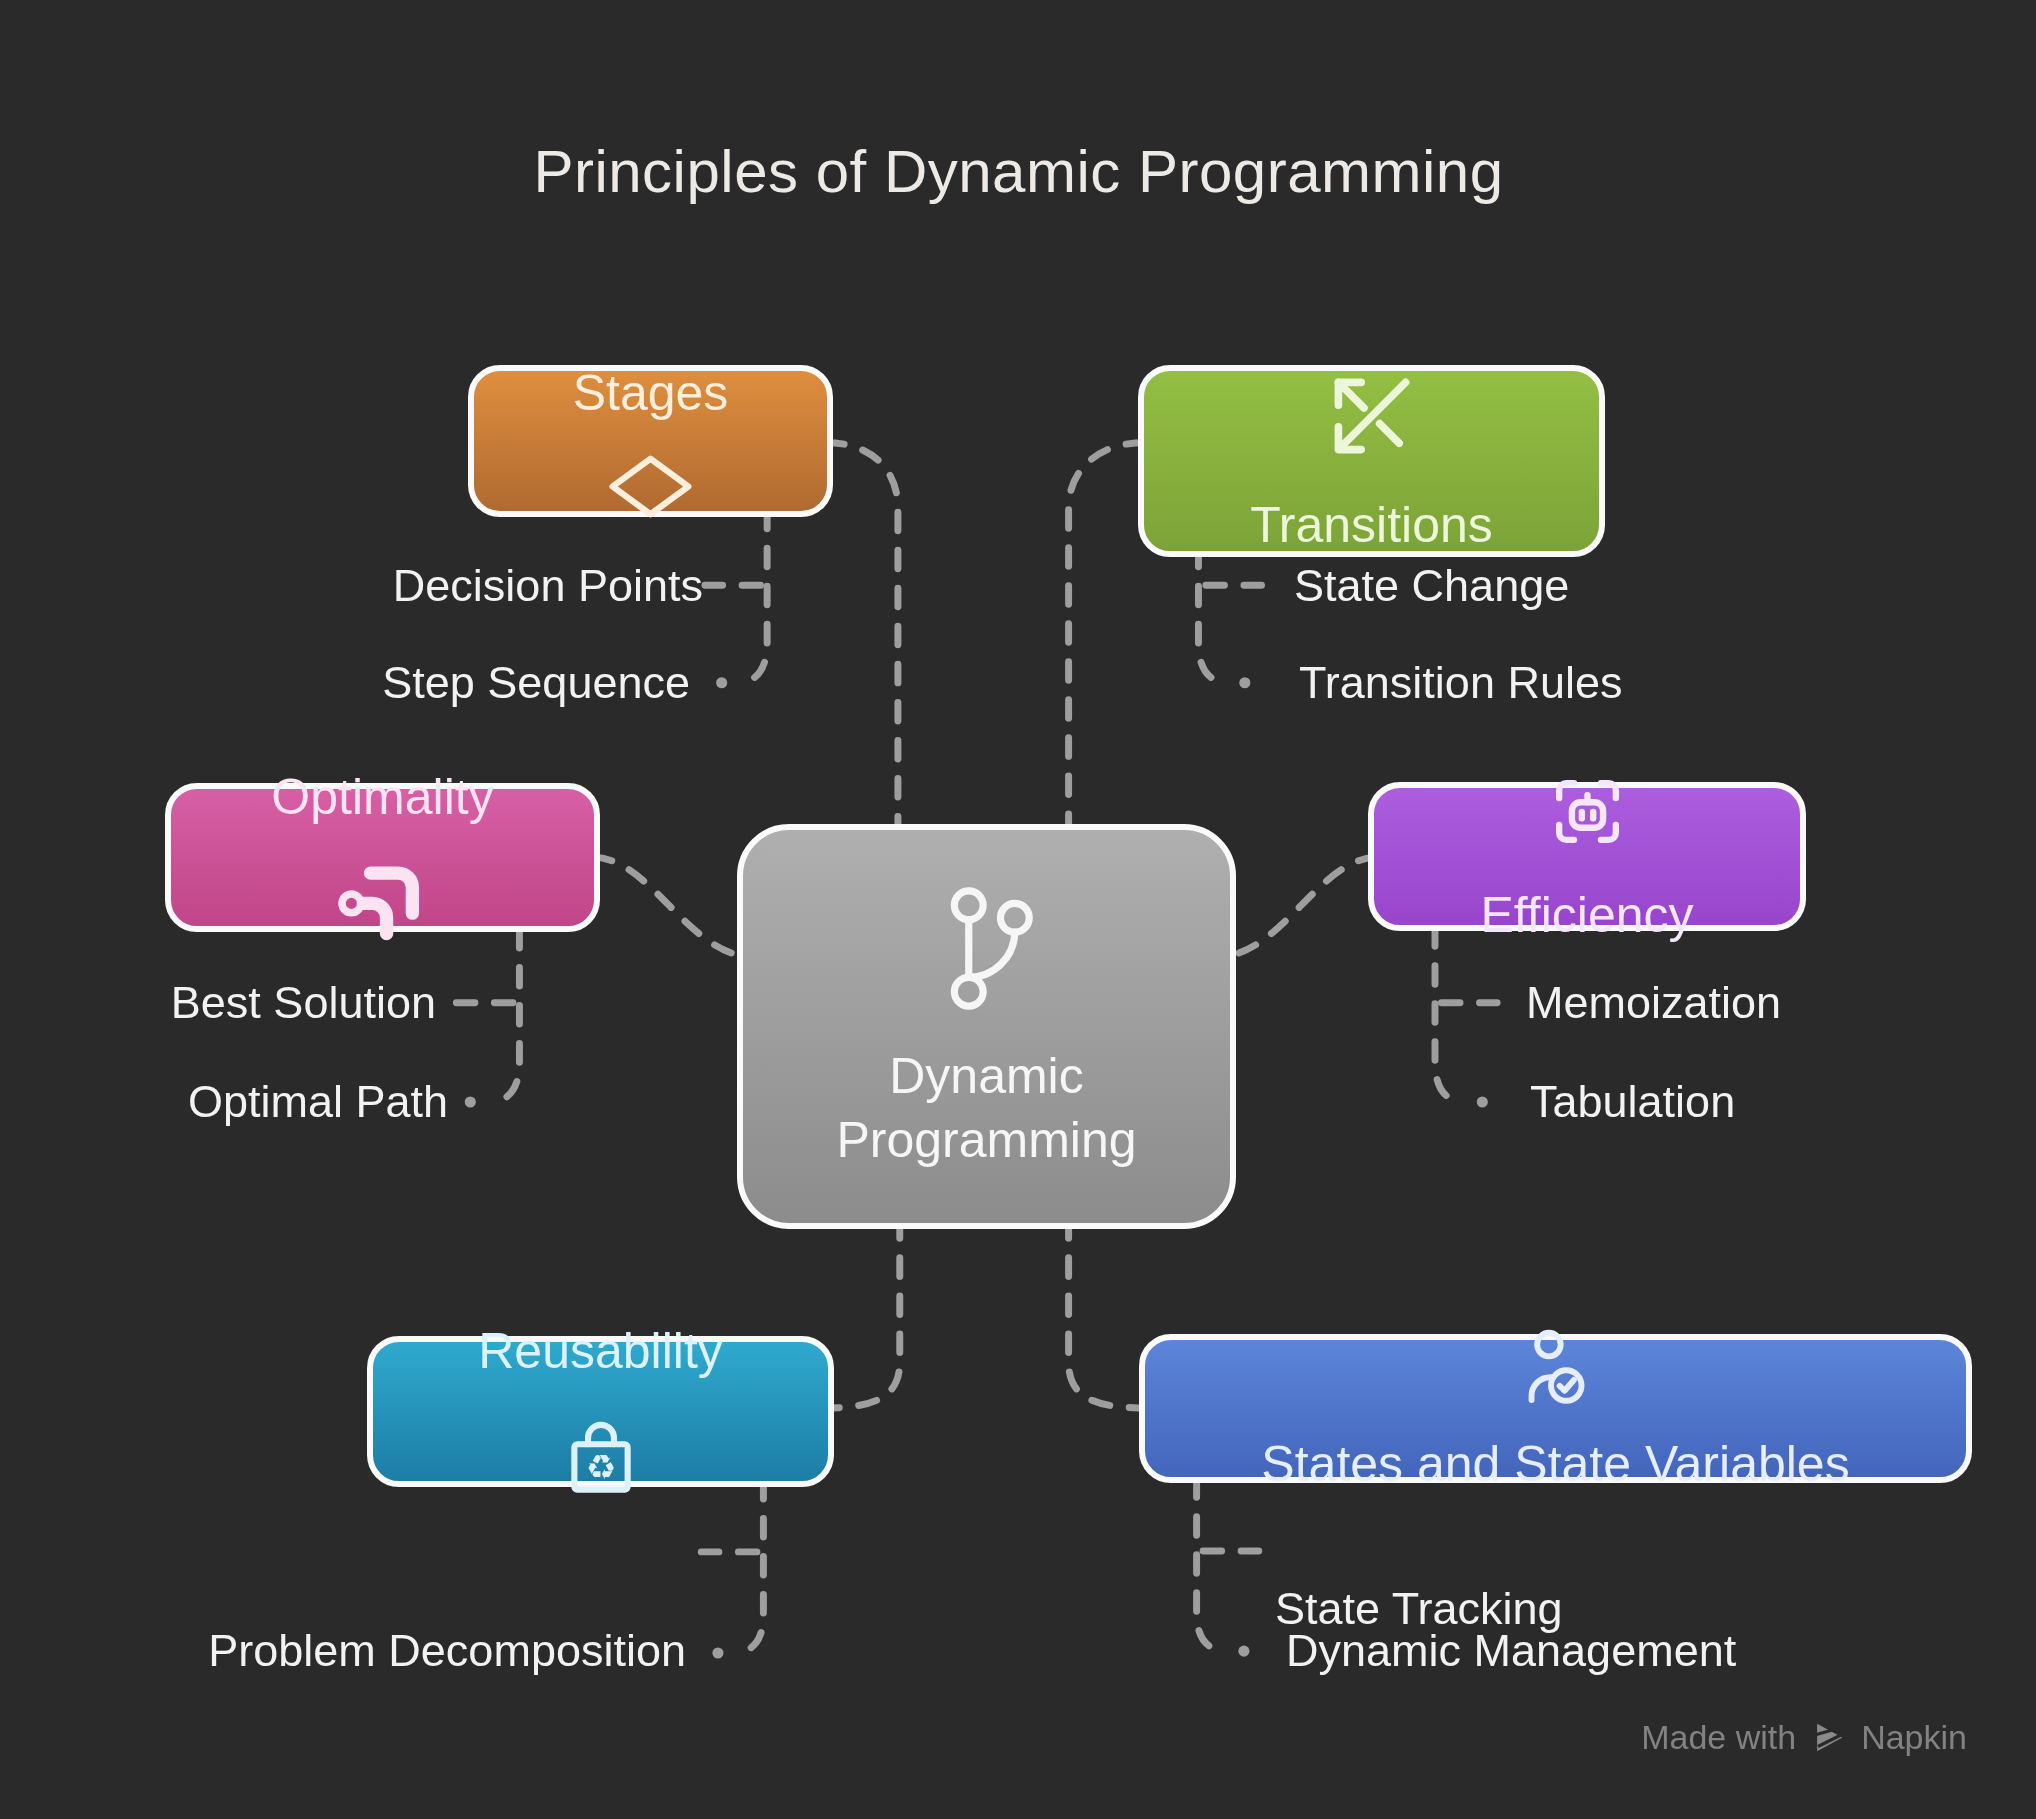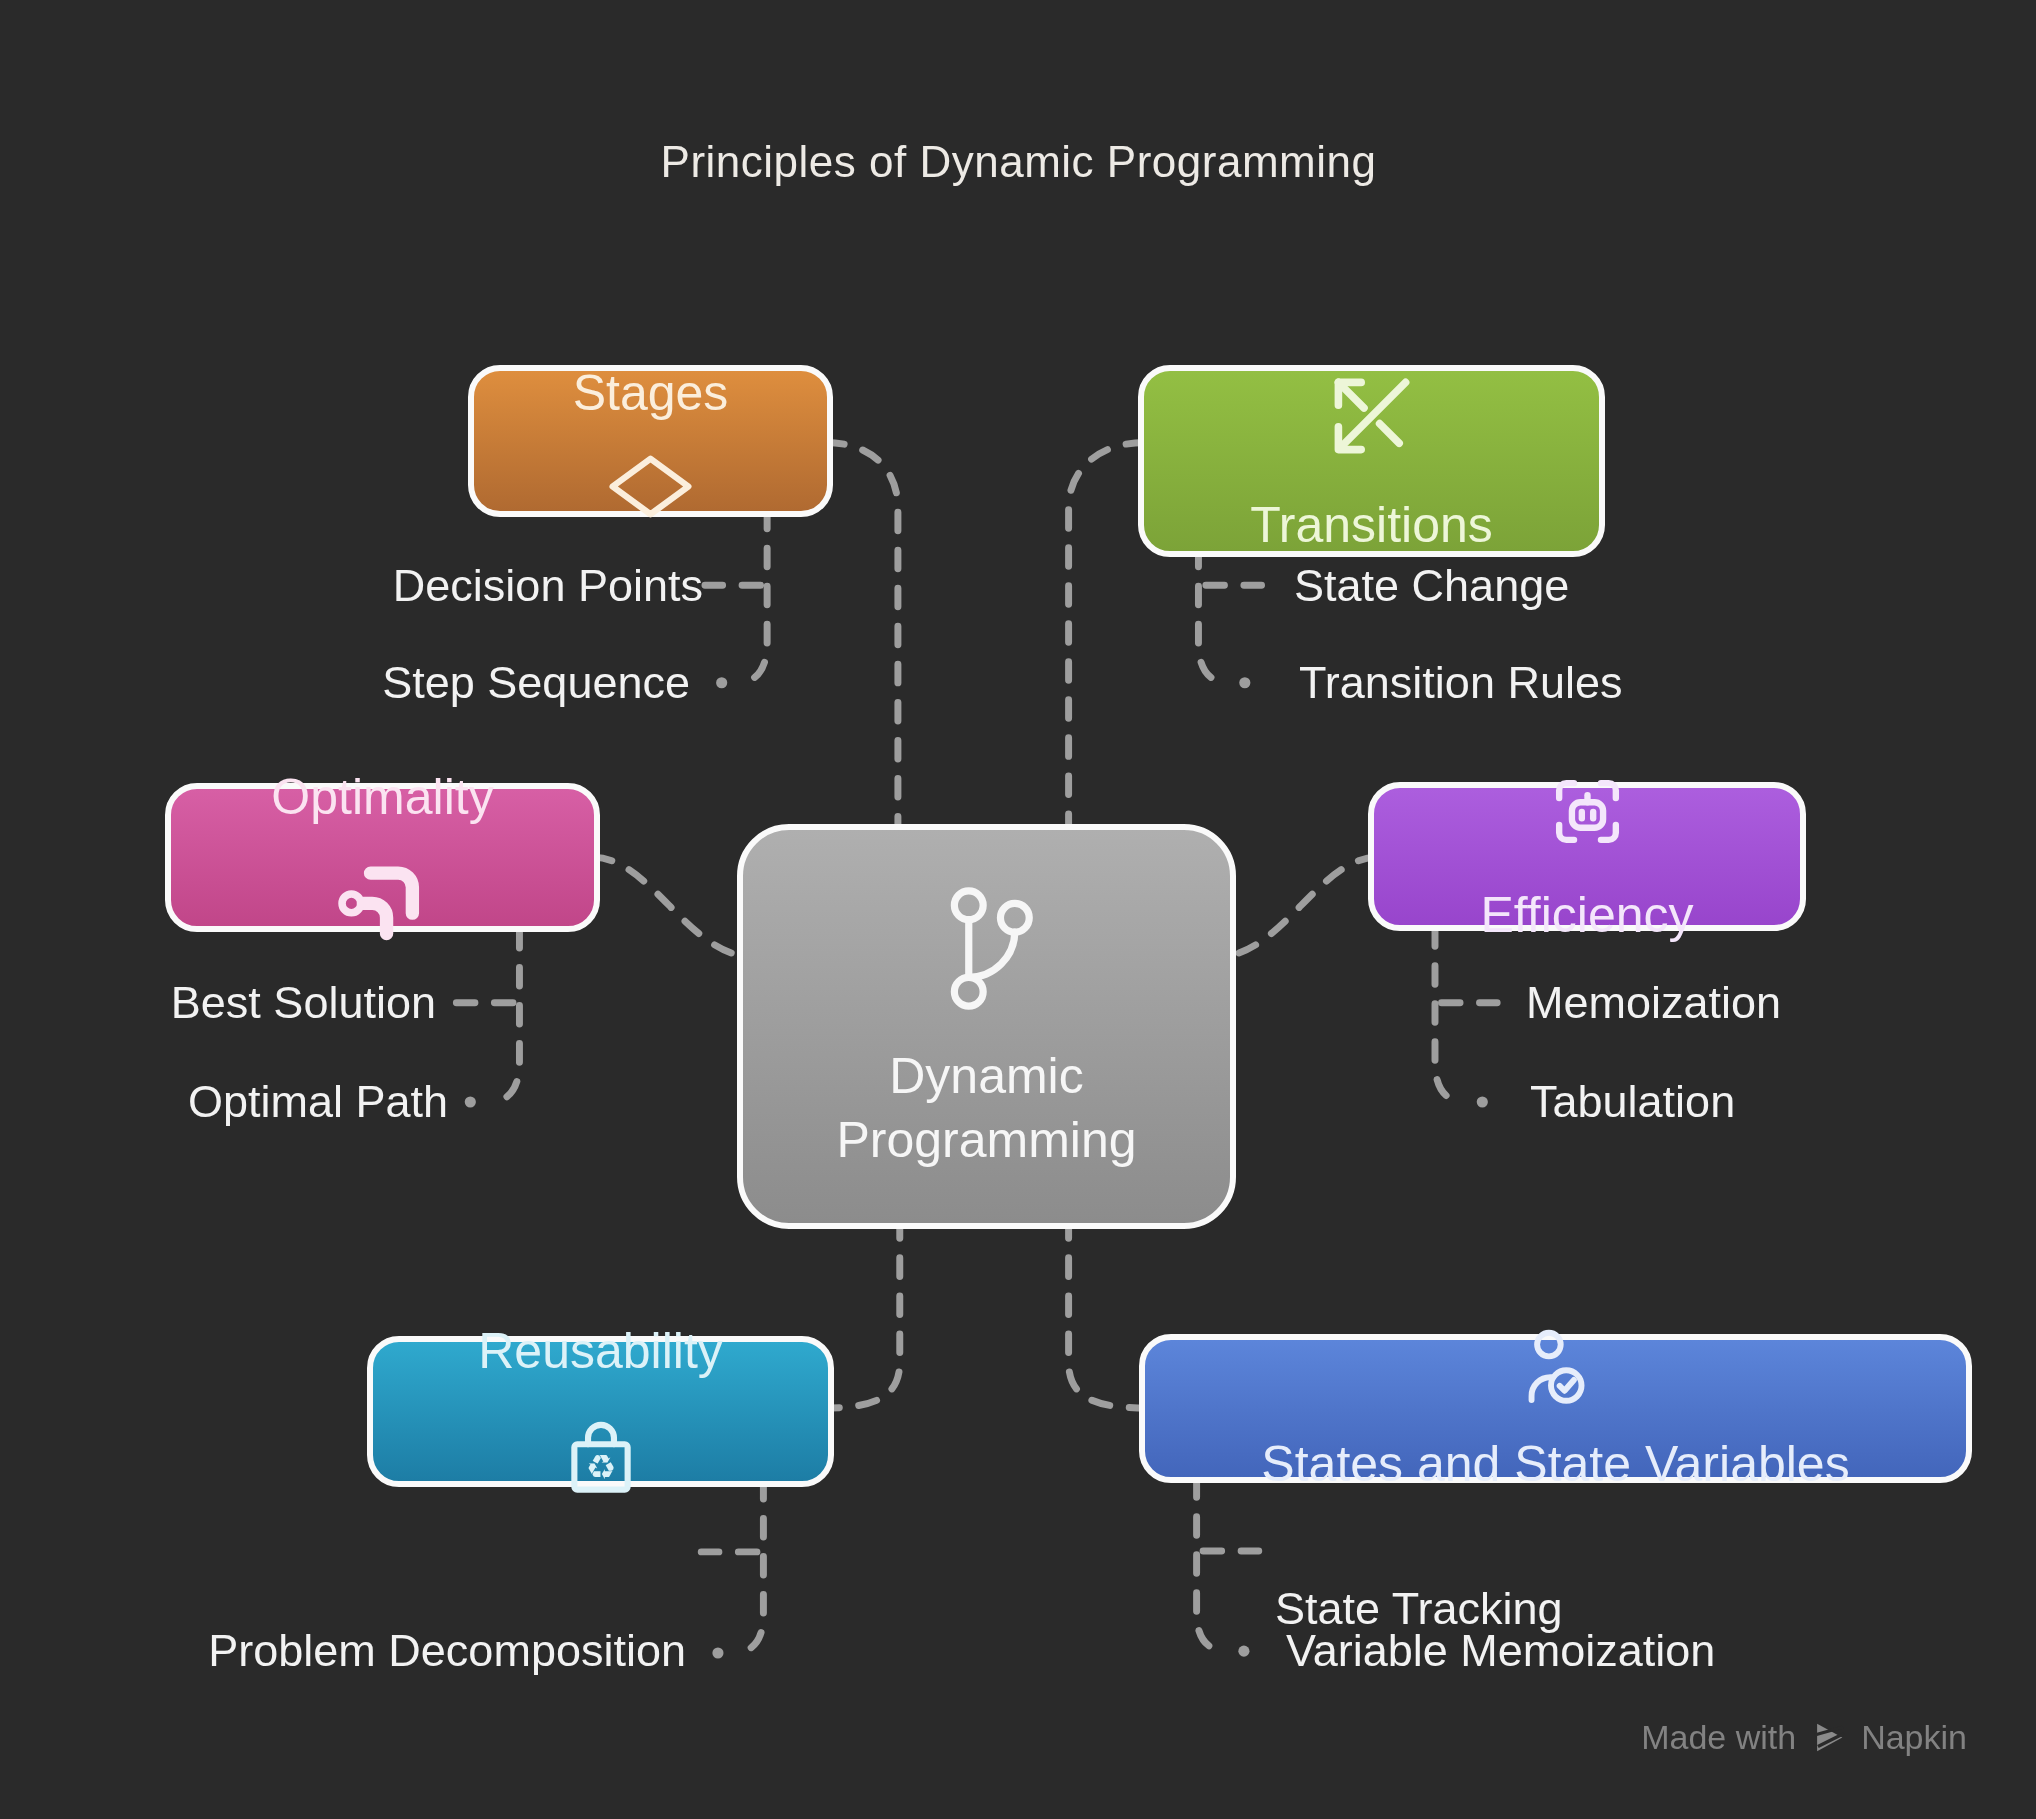--- a/index.html
+++ b/index.html
@@ -1,18 +1,18 @@
 <!DOCTYPE html>
 <html style="font-size:15px"><head>
 <meta charset="utf-8">
 <style>
   html,body{margin:0;padding:0;}
   body{width:2037px;height:1820px;overflow:hidden;font-family:"Liberation Sans",sans-serif;}
   .canvas{position:relative;width:2037px;height:1820px;background:#2A2A2A;}
-  .title{position:absolute;left:0;right:0;top:137px;text-align:center;font-size:44px;
+  .title{position:absolute;left:0;right:0;top:137px;text-align:center;font-size:60px;
          color:#EDEAE5;letter-spacing:0.5px;}
   .connectors{position:absolute;left:0;top:0;width:2037px;height:1820px;}
   .conn{fill:none;stroke:var(--conn,#9E9E9E);stroke-width:7.5;stroke-dasharray:20 21;stroke-linecap:round;}
   .dot{fill:var(--conn,#9E9E9E);}
   .box{position:absolute;display:flex;align-items:center;justify-content:center;gap:32px;
        border:6.5px solid #FAFAFA;border-radius:32px;box-sizing:border-box;font-size:50px;flex-direction:column;}
   .box .lbl{white-space:nowrap;}
   .center-node{position:absolute;display:flex;flex-direction:column;align-items:center;justify-content:center;
        gap:28px;border:6.5px solid #FAFAFA;border-radius:52px;box-sizing:border-box;
        font-size:50px;text-align:center;}
@@ -139,21 +139,21 @@
   <div class="sub r" style="right:1347px;top:654px;">Step Sequence</div>
   <div class="sub r" style="right:1601px;top:974px;">Best Solution</div>
   <div class="sub r" style="right:1589px;top:1073px;">Optimal Path</div>
   <div class="sub r" style="right:1351px;top:1622px;">Problem Decomposition</div>
 
   <div class="sub" style="left:1294px;top:557px;">State Change</div>
   <div class="sub" style="left:1299px;top:654px;">Transition Rules</div>
   <div class="sub" style="left:1526px;top:974px;">Memoization</div>
   <div class="sub" style="left:1530px;top:1073px;">Tabulation</div>
   <div class="sub" style="left:1275px;top:1580px;">State Tracking</div>
-  <div class="sub" style="left:1286px;top:1622px;">Variable Memoization</div>
+  <div class="sub" style="left:1286px;top:1622px;">Dynamic Management</div>
 
   <div class="watermark">
     <span>Made with</span>
     <svg class="ic" width="39" height="39" viewBox="0 0 24 24">
       <path d="M5 3.5 L20.5 12 5 20.5 Z" fill="#8A8A8A"></path>
       <path d="M3.5 10.5 L21 5.5" stroke="#2A2A2A" stroke-width="2"></path>
       <path d="M5.5 17.5 L21.5 9.5" stroke="#2A2A2A" stroke-width="2"></path>
     </svg>
     <span>Napkin</span>
   </div>

